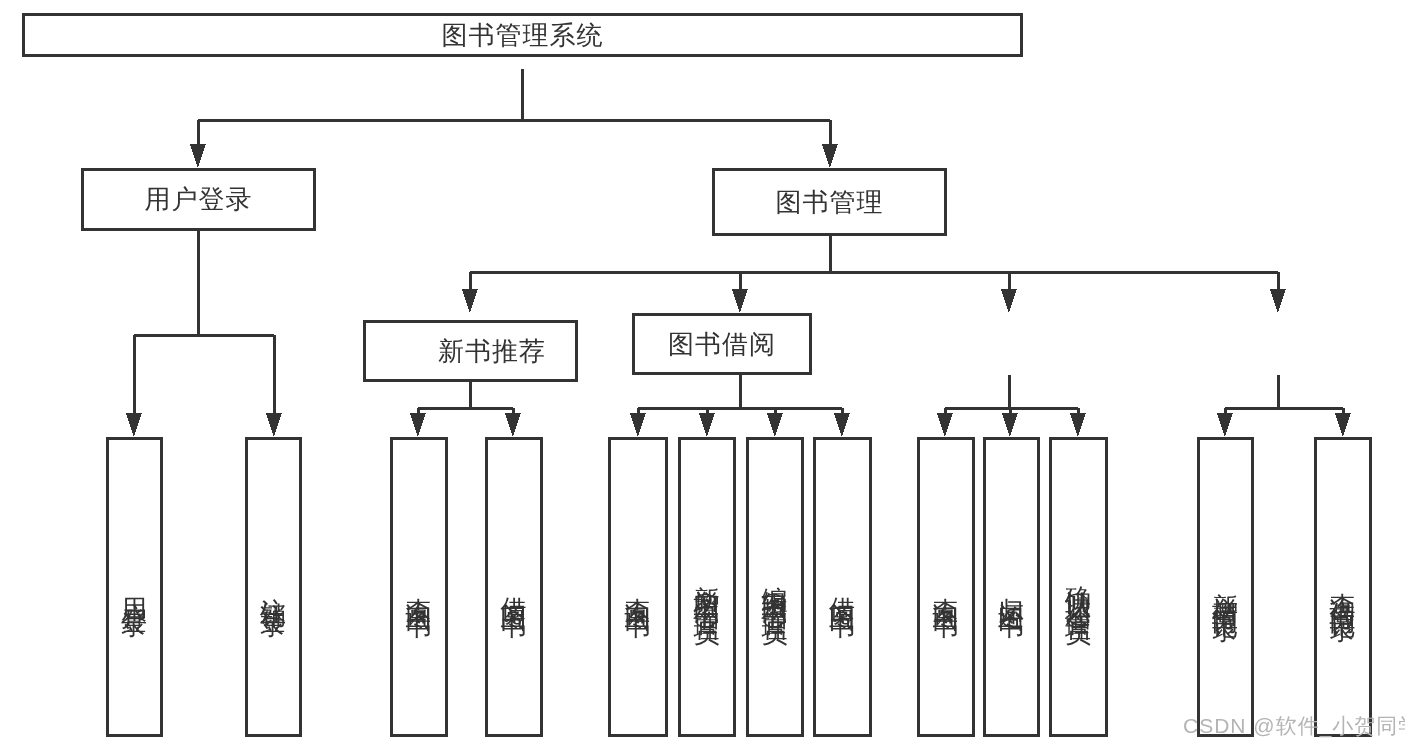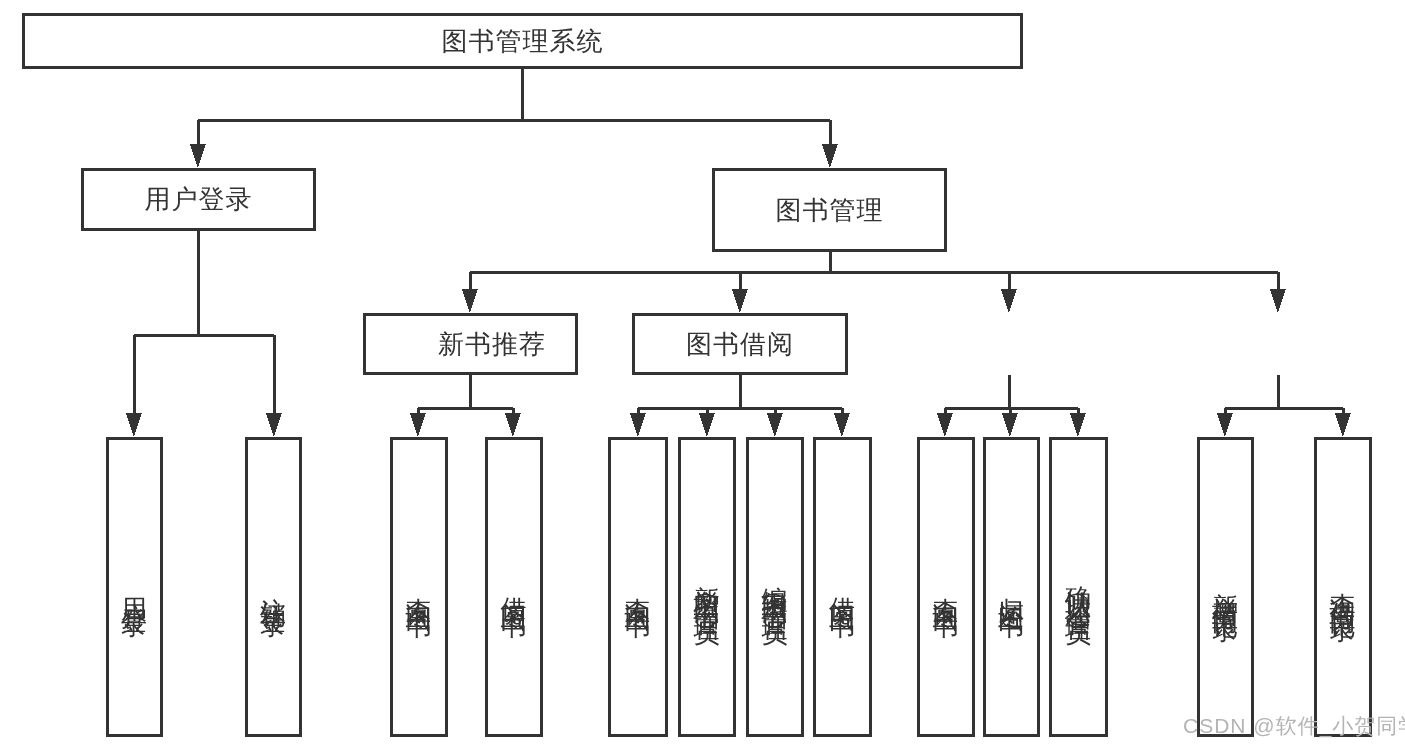--- a/index.html
+++ b/index.html
@@ -89,35 +89,35 @@
     <path class="edge" d="M1009 375 V408 M945 408 H1078 M945 408 V417 M1010 408 V417 M1078 408 V417"></path>
     <polygon class="arrow" points="937,413 953,413 945,437"></polygon>
     <polygon class="arrow" points="1002,413 1018,413 1010,437"></polygon>
     <polygon class="arrow" points="1070,413 1086,413 1078,437"></polygon>
 
     <path class="edge" d="M1278 375 V408 M1225 408 H1343 M1225 408 V417 M1343 408 V417"></path>
     <polygon class="arrow" points="1217,413 1233,413 1225,437"></polygon>
     <polygon class="arrow" points="1335,413 1351,413 1343,437"></polygon>
   </svg>
 
-  <div class="hbox" style="left:22px;top:13px;width:1001px;height:56px;">
+  <div class="hbox" style="left:22px;top:13px;width:1001px;height:44px;">
     <span>图书管理系统</span>
   </div>
 
   <div class="hbox" style="left:81px;top:168px;width:235px;height:63px;">
     <span>用户登录</span>
   </div>
-  <div class="hbox" style="left:712px;top:168px;width:235px;height:84px;">
+  <div class="hbox" style="left:712px;top:168px;width:235px;height:68px;">
     <span>图书管理</span>
   </div>
 
-  <div class="hbox" style="left:363px;top:313px;width:215px;height:62px;padding-left:43px;">
+  <div class="hbox" style="left:363px;top:320px;width:215px;height:62px;padding-left:43px;">
     <span>新书推荐</span>
   </div>
-  <div class="hbox" style="left:632px;top:313px;width:216px;height:62px;">
+  <div class="hbox" style="left:632px;top:313px;width:180px;height:62px;">
     <span>图书借阅</span>
   </div>
 
   <div class="vbox" style="left:106px;top:437px;width:57px;height:300px;">
     <span class="vlabel">用户登录</span>
   </div>
   <div class="vbox" style="left:245px;top:437px;width:57px;height:300px;">
     <span class="vlabel">注销登录</span>
   </div>
 

